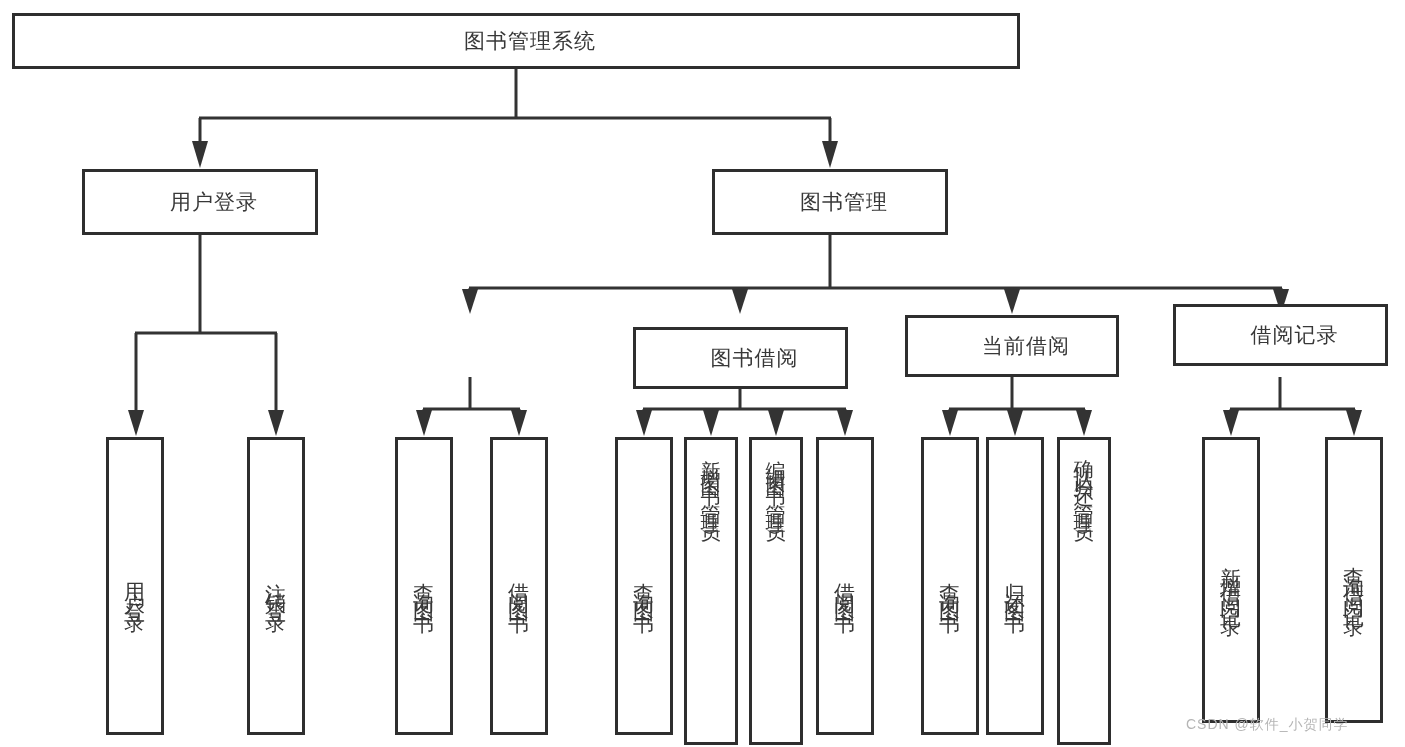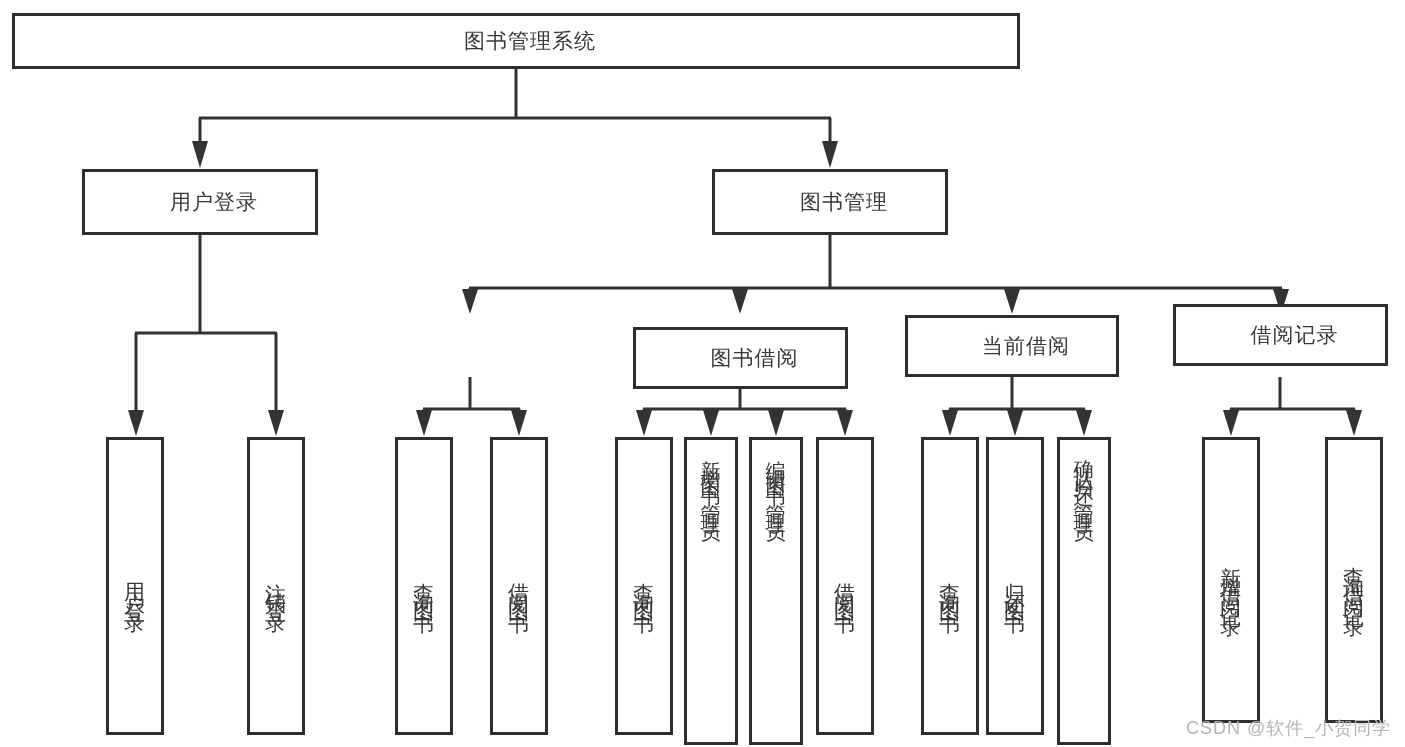--- a/index.html
+++ b/index.html
@@ -63,21 +63,21 @@
     white-space: nowrap;
   }
 
   .leaf.top-align { align-items: flex-start; padding-top: 4px; }
   .leaf.top-align .vtext { font-size: 20px; letter-spacing: 9px; }
 
   .watermark {
     position: absolute;
     left: 1186px;
     top: 716px;
-    font-size: 18px;
+    font-size: 14px;
     letter-spacing: 1px;
     color: var(--watermark);
     z-index: 3;
     white-space: nowrap;
   }
 </style>
 </head>
 <body>
 
 <div class="canvas">

